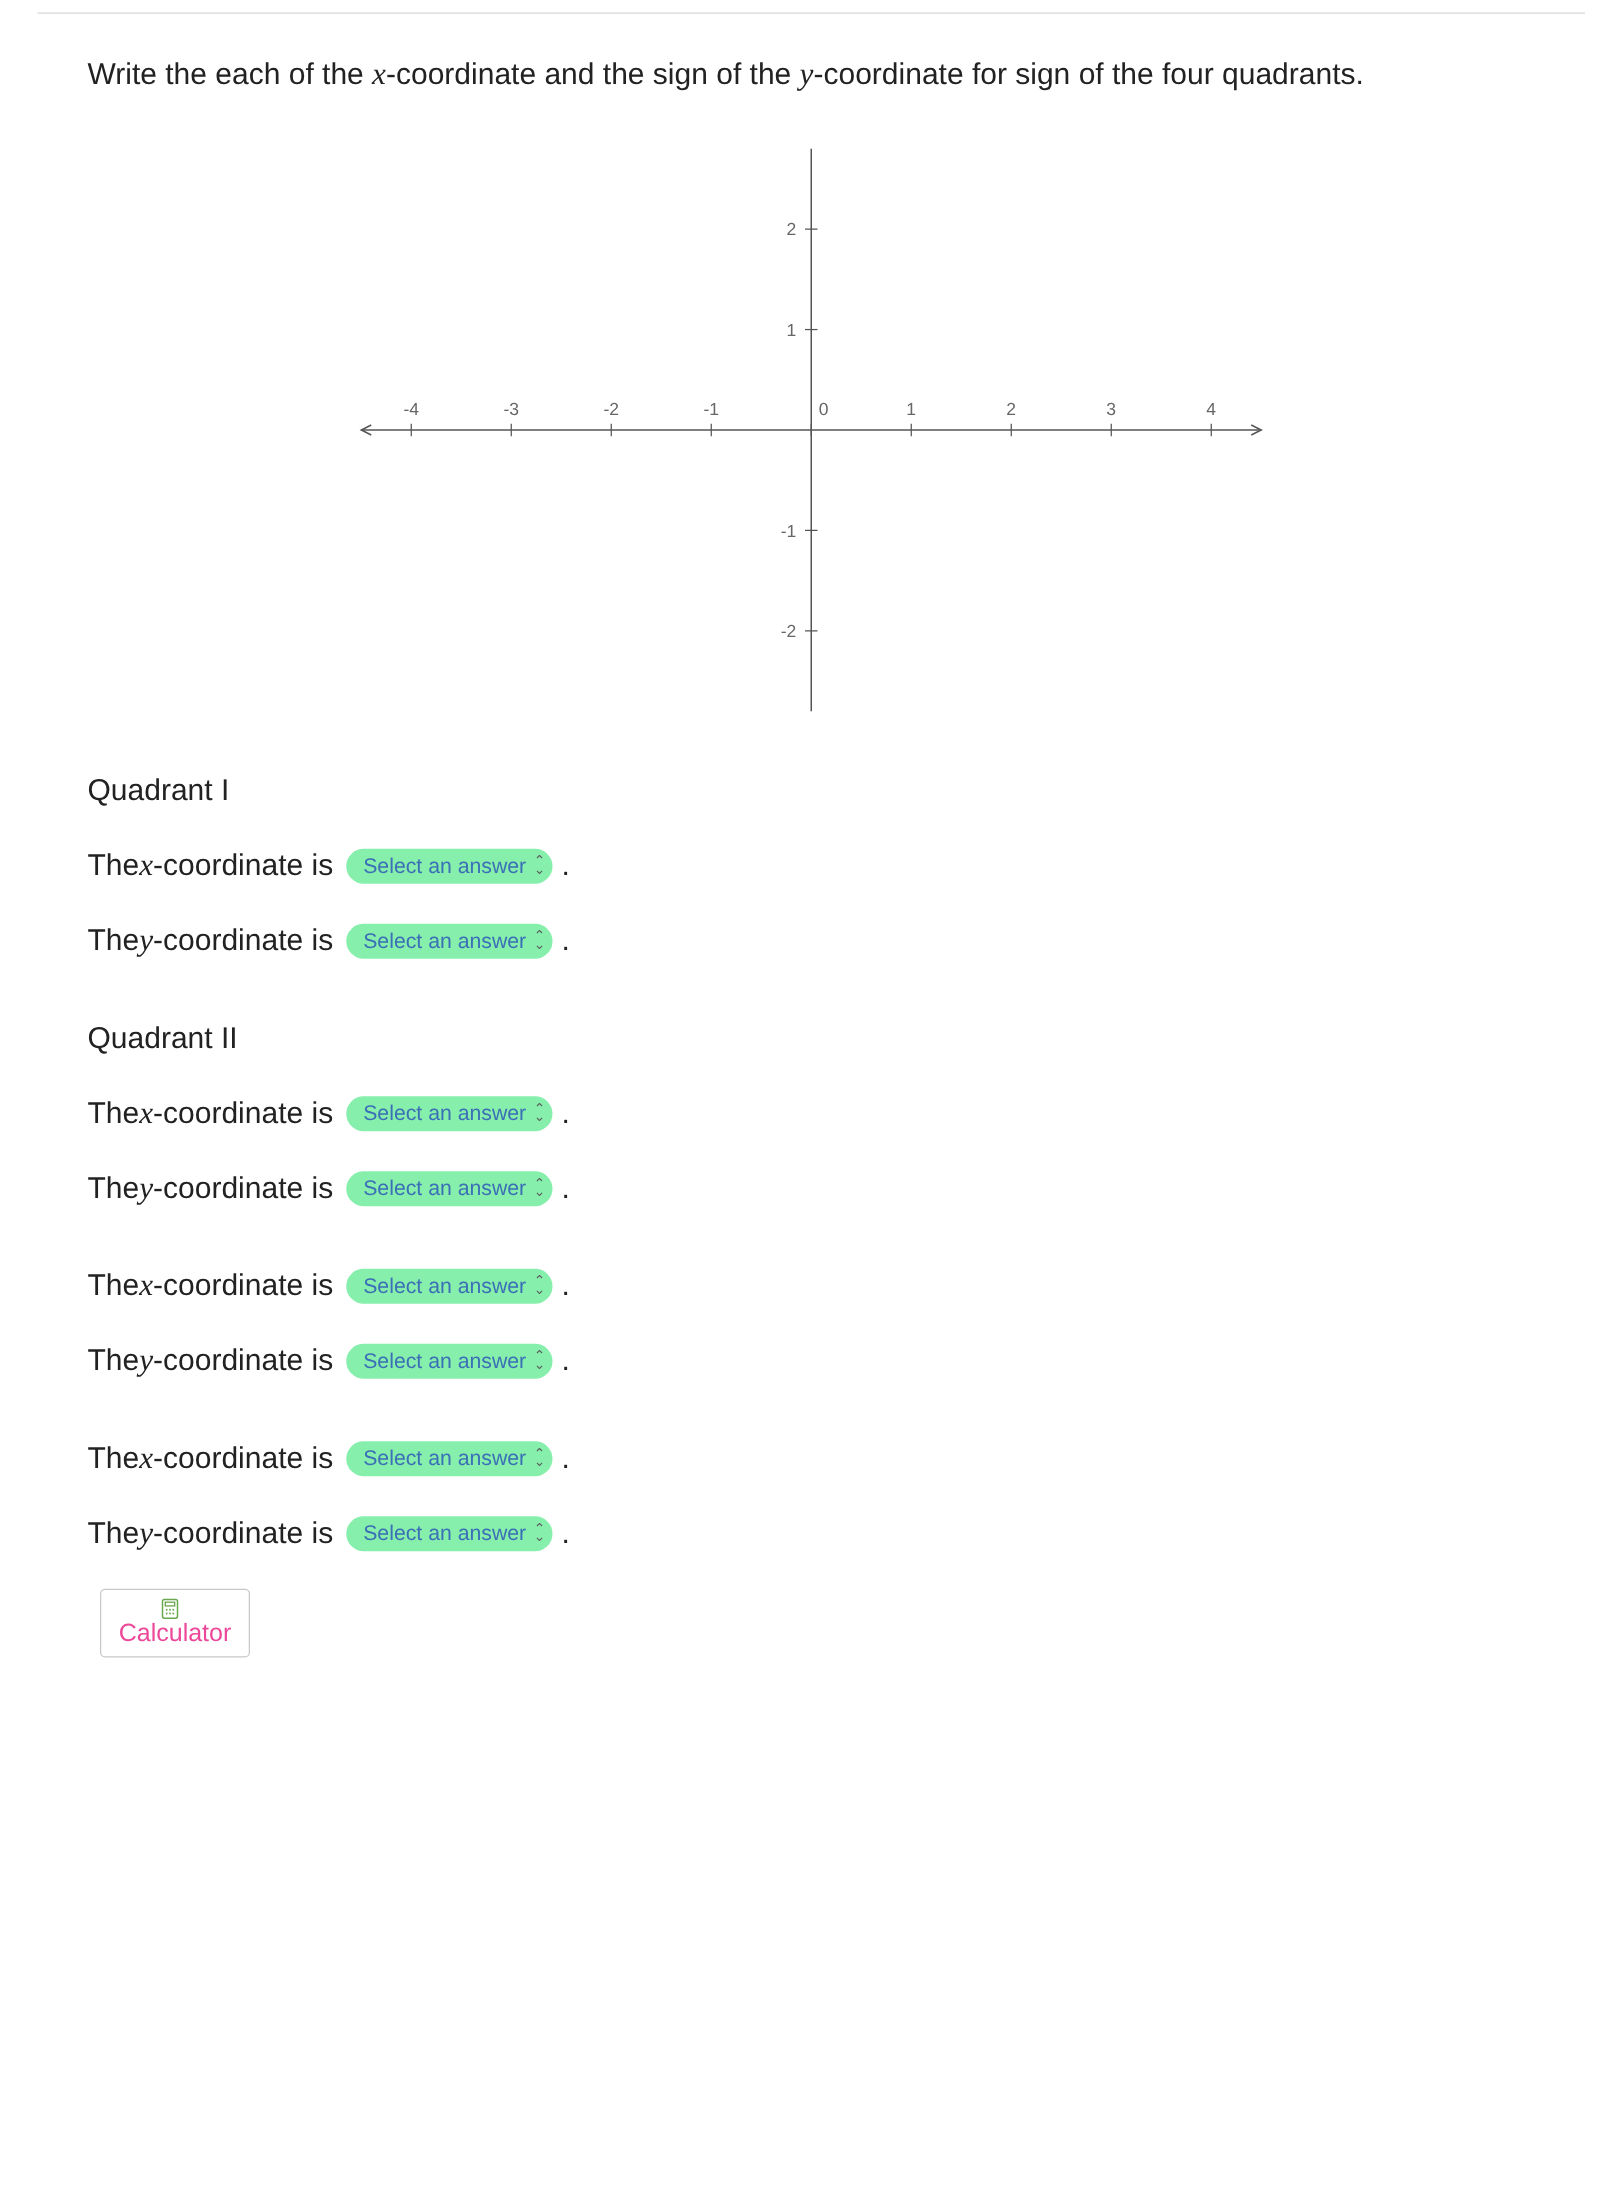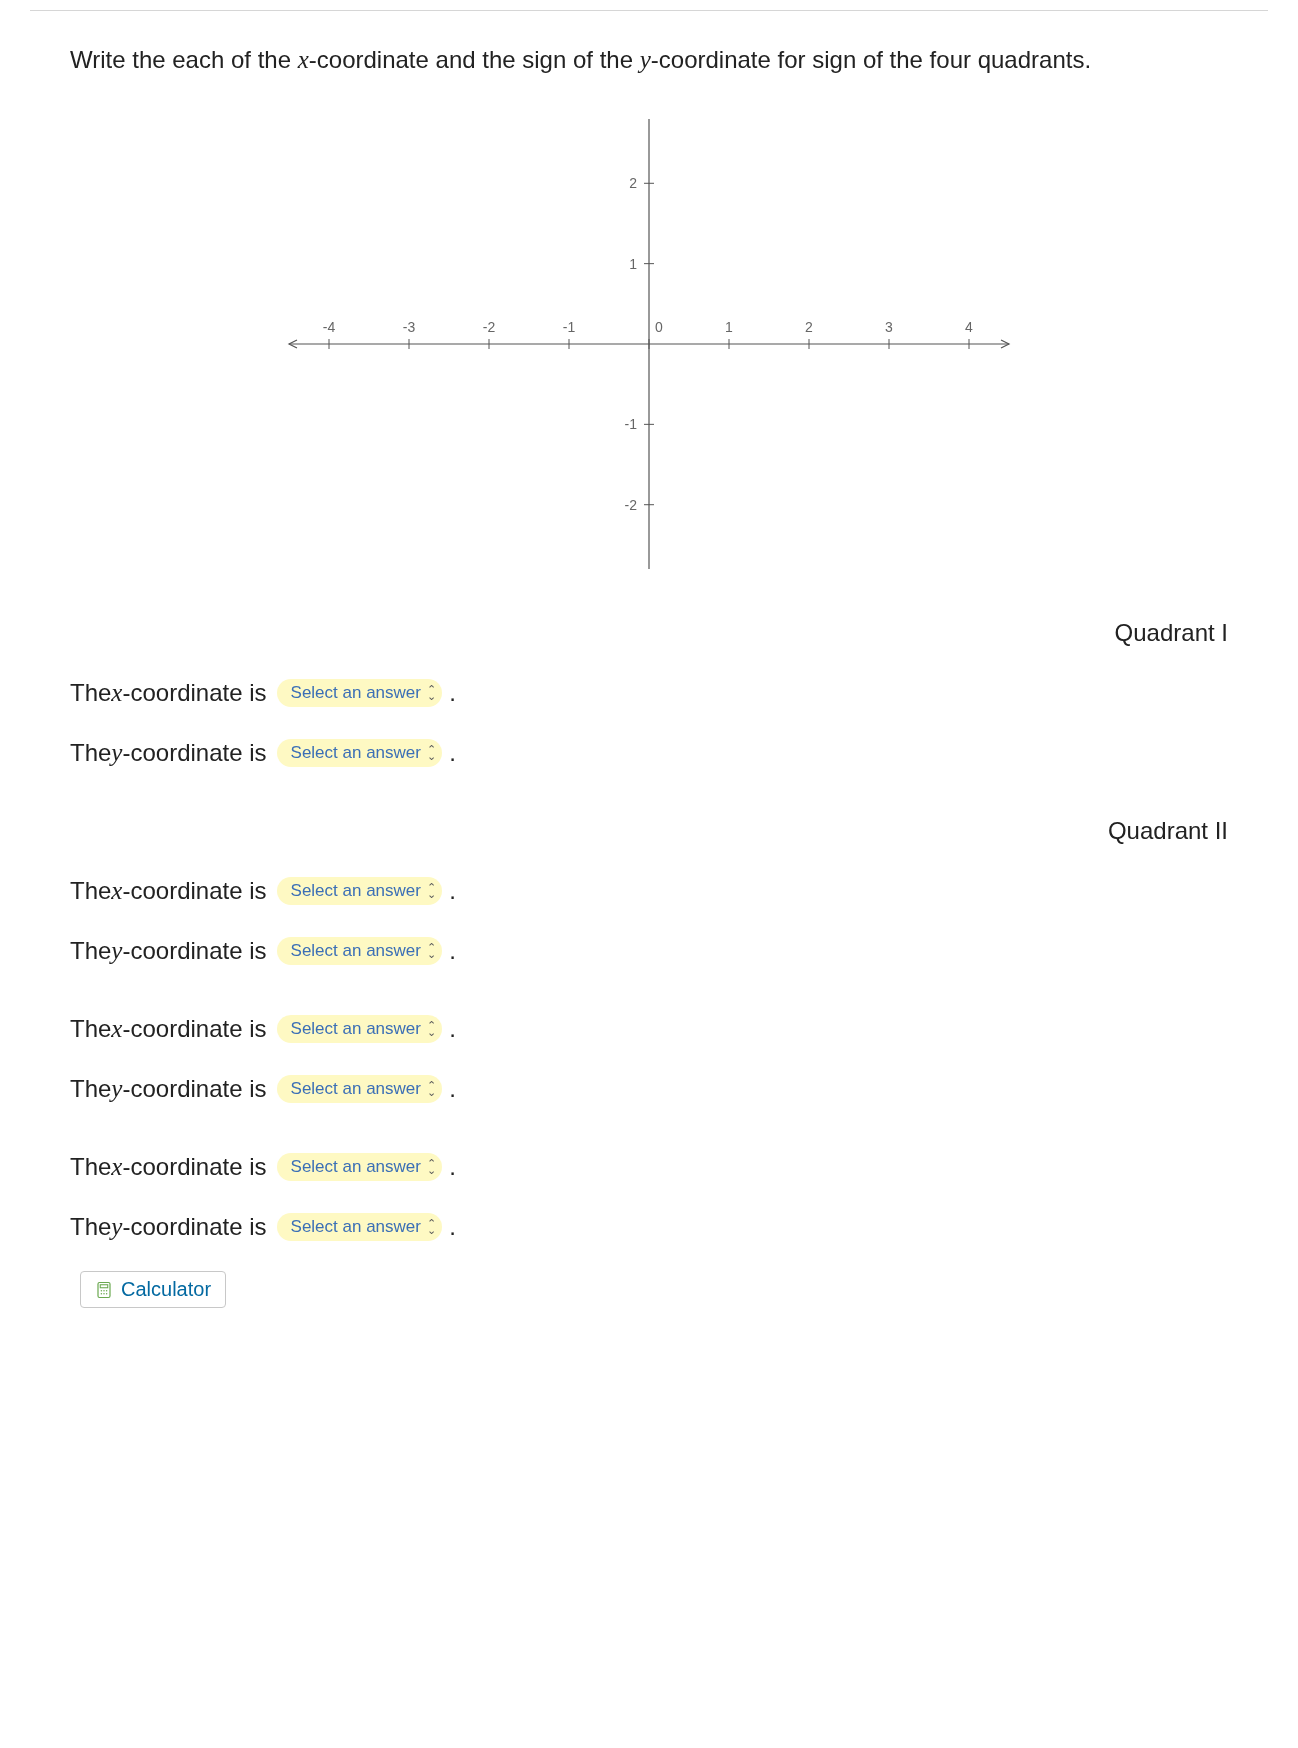--- a/index.html
+++ b/index.html
@@ -32,39 +32,38 @@
     display: flex;
     justify-content: center;
     margin: 10px 0 40px 0;
   }
   svg.graph {
     width: 760px;
     height: 470px;
   }
   .q-block {
     margin-top: 50px;
-    text-align: right;
   }
   .q-block:first-of-type { margin-top: 20px; }
   .q-title {
     font-size: 24px;
     margin-bottom: 22px;
   }
   .q-line {
     font-size: 24px;
     margin-bottom: 22px;
     display: flex;
     align-items: center;
     flex-wrap: wrap;
     margin-top: 32px;
   }
   .answer-pill {
     display: inline-flex;
     align-items: center;
-    background: #fef9c3;
+    background: #86efac;
     border-radius: 14px;
     padding: 3px 10px 3px 14px;
     font-size: 17px;
     color: #3b6fb6;
     margin: 0 6px;
     cursor: pointer;
     line-height: 1.3;
   }
   .answer-pill .updown {
     margin-left: 6px;
@@ -80,22 +79,23 @@
     padding-left: 10px;
   }
   .calc-btn {
     display: inline-flex;
     align-items: center;
     border: 1px solid #c8c8c8;
     border-radius: 4px;
     background: #fff;
     padding: 6px 14px;
     font-size: 20px;
-    color: #0369a1;
+    color: #ec4899;
     cursor: pointer;
+    flex-direction: column;
   }
   .calc-btn svg {
     width: 18px;
     height: 18px;
     margin-right: 8px;
   }
   .axis-label {
     font-family: Arial, sans-serif;
     font-size: 14px;
     fill: #666;

